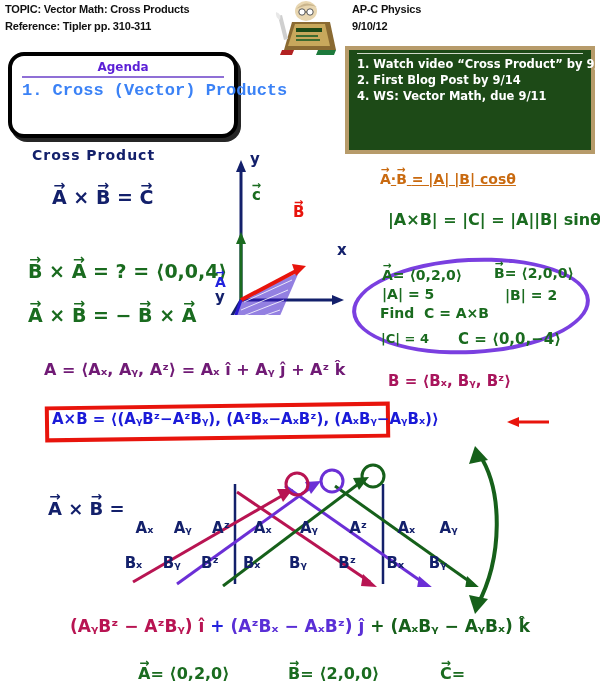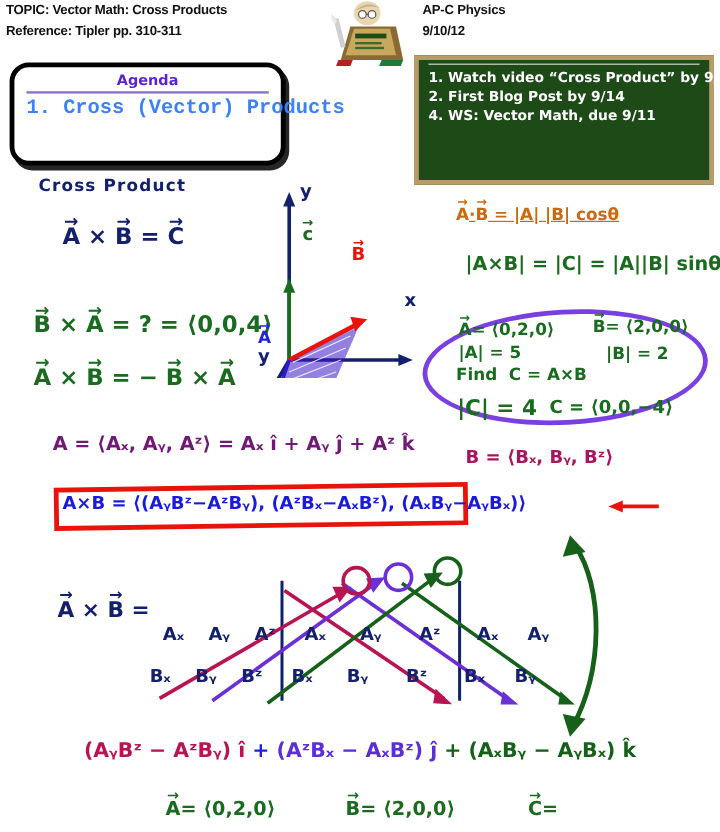--- a/index.html
+++ b/index.html
@@ -184,21 +184,21 @@
 <div class="abs hw green" style="left:382px;top:268px;font-size:14px;">
   <span class="vecar">A</span><span>= ⟨0,2,0⟩</span>
 </div>
 <div class="abs hw green" style="left:382px;top:287px;font-size:14px;">|A| = 5</div>
 <div class="abs hw green" style="left:380px;top:306px;font-size:14px;">Find</div>
 <div class="abs hw green" style="left:424px;top:306px;font-size:14px;">C = A×B</div>
 <div class="abs hw green" style="left:494px;top:266px;font-size:14px;">
   <span class="vecar">B</span><span>= ⟨2,0,0⟩</span>
 </div>
 <div class="abs hw green" style="left:489px;top:288px;font-size:14px;margin-left:16px;">|B| = 2</div>
-<div class="abs hw green" style="left:381px;top:332px;font-size:18px;">|C| = 4</div>
+<div class="abs hw green" style="left:381px;top:332px;font-size:13px;">|C| = 4</div>
 <div class="abs hw green" style="left:458px;top:332px;font-size:15px;">C = ⟨0,0,−4⟩</div>
 
 <div class="abs hw blue" style="left:44px;top:362px;font-size:16px;color:#701a75;">A = ⟨Aₓ, Aᵧ, Aᶻ⟩ = Aₓ î + Aᵧ ĵ + Aᶻ k̂</div>
 <div class="abs hw magenta" style="left:388px;top:374px;font-size:15px;">B = ⟨Bₓ, Bᵧ, Bᶻ⟩</div>
 
 <div class="abs" id="redbox"></div>
 <div class="abs hw blue" style="left:52px;top:412px;font-size:15px;color:#1a1ad8;">A×B = ⟨(AᵧBᶻ−AᶻBᵧ), (AᶻBₓ−AₓBᶻ), (AₓBᵧ−AᵧBₓ)⟩</div>
 <div class="abs" style="left:505px;top:412px;">
   <svg width="45" height="20" viewBox="0 0 45 20">
     <line x1="44" y1="10" x2="10" y2="10" stroke="#e8140c" stroke-width="3"></line>

